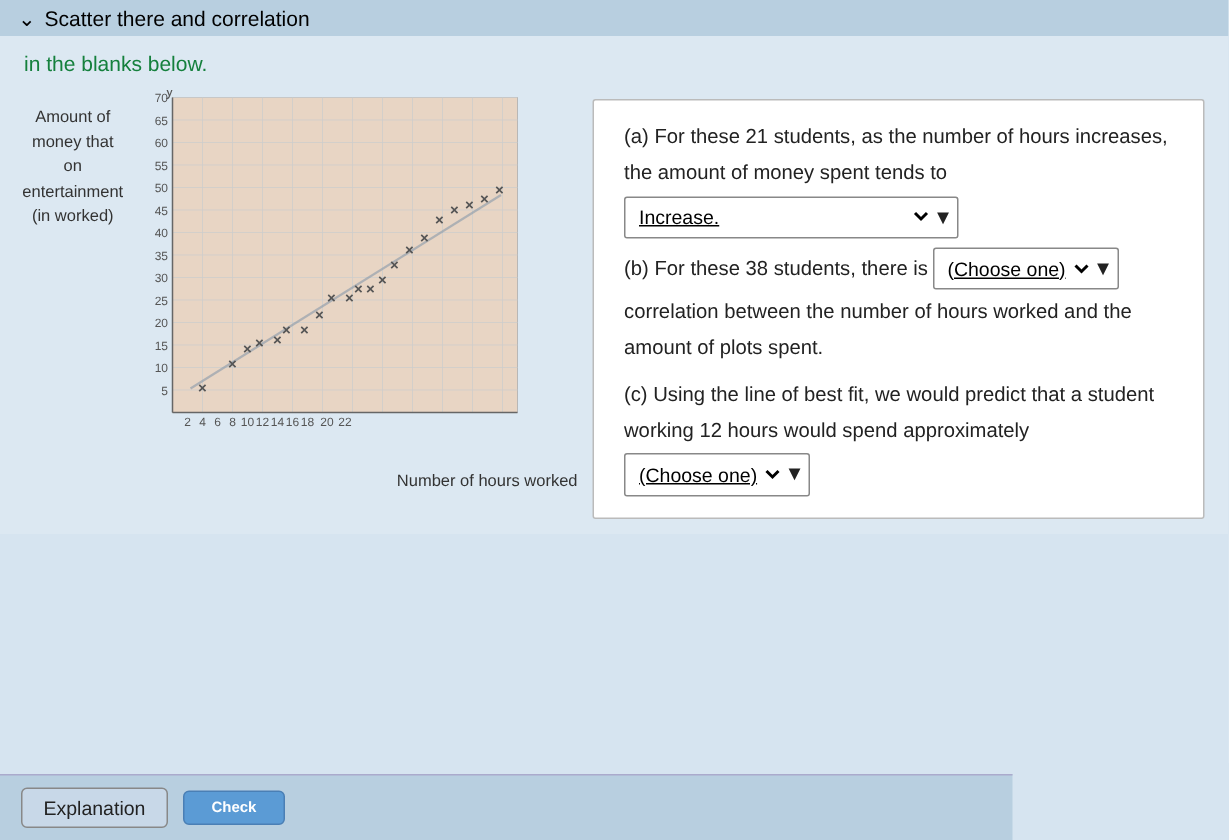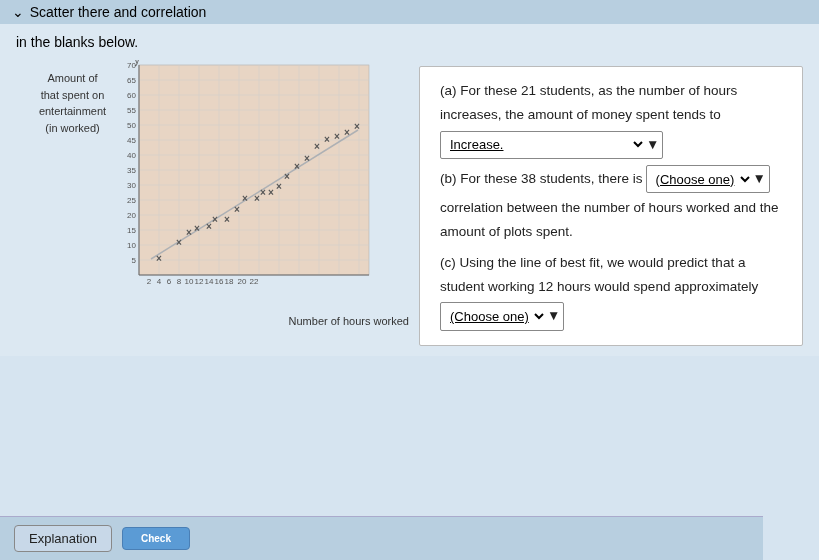--- a/index.html
+++ b/index.html
@@ -6,21 +6,21 @@
     body {
       font-family: Arial, sans-serif;
       font-size: 14px;
       background: #d6e4f0;
       width: 819px;
       height: 560px;
       overflow: hidden;
     }
     .instruction {
       font-size: 14px;
-      color: #000000;
+      color: #15803d;
       margin-bottom: 10px;
     }
     .chart-svg {
       width: 300px;
       height: 250px;
     }
     .x-axis-label {
       text-align: right;
       font-size: 11px;
       color: #333;
@@ -52,21 +52,21 @@
     .bottom-bar {
       background: #b8cfe0;
       padding: 8px 14px;
       display: flex;
       align-items: center;
       gap: 10px;
       border-top: 1px solid #aac;
       position: absolute;
       bottom: 0;
       left: 0;
-      width: 763px;
+      width: 675px;
     }
     .btn-explanation {
       background: #c8d8e8;
       border: 1px solid #888;
       border-radius: 4px;
       padding: 5px 14px;
       font-size: 13px;
       cursor: pointer;
       color: #222;
     }
@@ -105,21 +105,20 @@
       flex-direction: column;
       justify-content: center;
       align-items: center;
       font-size: 11px;
       color: #333;
       line-height: 1.5;
       margin-right: 4px;
       margin-top: 10px;
       width: 65px;
       text-align: center;
-      margin-left: 24px;
     }
     .white-box {
       background: #fff;
       border: 1px solid #bbb;
       border-radius: 2px;
       padding: 12px 20px 14px 20px;
       margin-top: 6px;
       font-size: 13.5px;
       line-height: 1.8;
       color: #222;
@@ -145,21 +144,21 @@
   <div class="content-box">
     <div class="instruction">in the blanks below.</div>
 
     <div style="display:flex; flex-direction:row; gap:10px; align-items:flex-start;">
 
       <div>
         <div class="chart-and-label">
 
           <div class="y-label-block">
             <span>Amount of</span>
-            <span>that spent on</span>
+            <span>money that on</span>
             <span>entertainment</span>
             <span>(in worked)</span>
           </div>
 
           <div>
             <svg width="270" height="240" class="chart-svg">
 
               <rect x="30" y="5" width="230" height="210" fill="#e8d5c4" stroke="#aaa" stroke-width="0.5"></rect>
 
               <line x1="30" y1="5" x2="260" y2="5" stroke="#ccc" stroke-width="0.5"></line>

